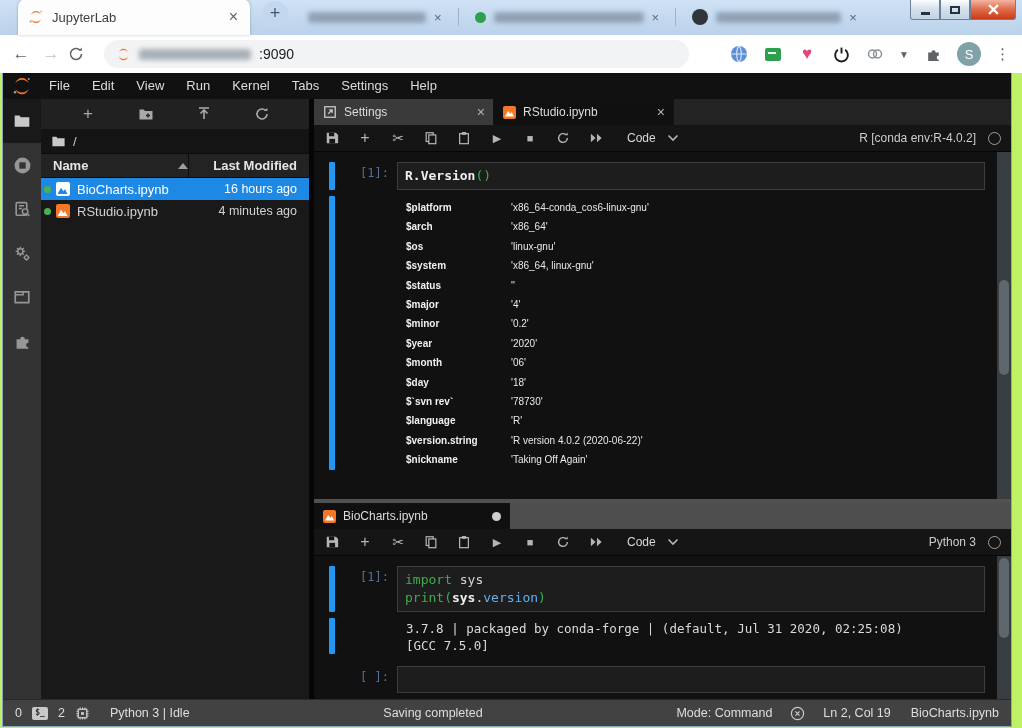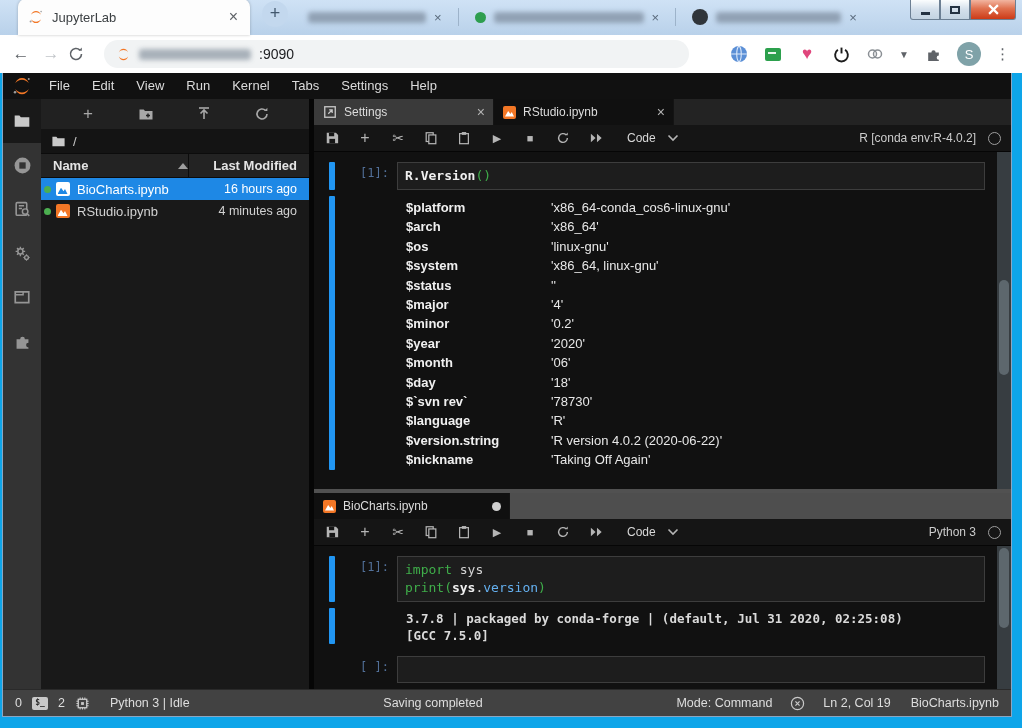--- a/index.html
+++ b/index.html
@@ -37,21 +37,21 @@
   .ext-row { display:flex; align-items:center; gap:14px; margin-left:auto; padding-right:4px; }
   .ext { width:20px; height:20px; display:flex; align-items:center; justify-content:center; font-size:15px; }
   .heart { color:#e0467c; font-size:17px; }
   .caret-sm { color:#5f6368; font-size:10px; }
   .kebab { color:#5f6368; font-size:15px; letter-spacing:0; }
   .avatar { width:24px; height:24px; border-radius:50%; background:#7fa2a8; color:#fff; font-size:13px; display:flex; align-items:center; justify-content:center; }
   .ext-green { width:16px; height:13px; background:#2ca04d; border-radius:2px; position:relative; }
   .ext-green:after { content:""; position:absolute; left:3px; top:4px; width:8px; height:2px; background:#e8f5ec; }
 
   
-  .content-frame { flex:1; background:#0ea5e9; padding:0 10px 11px 2px; }
+  .content-frame { flex:1; background:#bef264; padding:0 10px 1px 2px; }
   .jlab { height:100%; display:flex; flex-direction:column; background:#111; border:1px solid #8ba6c2; border-top:none; }
 
   
   .menubar { height:26px; background:#111; display:flex; align-items:center; color:#dcdcdc; font-size:13px; flex:0 0 26px; }
   .jlogo-main { margin:0 6px 0 9px; }
   .menu-item { padding:0 11px; line-height:26px; }
 
   
   .workspace { flex:1; display:flex; min-height:0; }
 
@@ -109,24 +109,24 @@
   .nbthumb { position:absolute; left:2px; width:10px; background:#5d676d; border-radius:5px; }
   .cellrow { display:flex; margin:0 26px 6px 15px; }
   .collapser { width:6px; background:#2196f3; border-radius:1px; flex:0 0 6px; }
   .promptcol { width:62px; flex:0 0 62px; text-align:right; padding:4px 8px 0 0; font-family:"DejaVu Sans Mono", monospace; font-size:12px; color:#527099; }
   .editor { flex:1; background:#1d1d1d; border:1px solid #3d3d3d; padding:4px 7px; font-family:"DejaVu Sans Mono", monospace; font-size:13px; line-height:18px; color:#d4d4d4; min-height:27px; }
   .outcol { flex:1; padding:2px 0 0 9px; }
   .tok-k { color:#3fae4a; }
   .tok-v { color:#efefef; font-weight:bold; }
   .tok-p { color:#d4d4d4; }
   .tok-b { color:#64b0f0; }
-  .dl-row { display:flex; line-height:19.4px; font-size:13px;gap:40px; }
+  .dl-row { display:flex; line-height:19.4px; font-size:10px; }
   .dt { width:105px; flex:0 0 105px; font-weight:bold; color:#f0f0f0; }
   .dd { color:#e8e8e8; }
-  .mono-out { font-family:"DejaVu Sans Mono", monospace; font-size:12.5px; line-height:17px; color:#dadada; font-weight:bold; }
+  .mono-out { font-family:"DejaVu Sans Mono", monospace; font-size:12.5px; line-height:17px; color:#dadada; font-weight:normal; }
 
   
   .statusbar { height:27px; background:#424242; display:flex; align-items:center; color:#dedede; font-size:12.5px; padding:0 12px; gap:10px; flex:0 0 27px; border-top:1px solid #2a2a2a; }
   .sb-left, .sb-right { display:flex; align-items:center; gap:10px; }
   .sb-center { flex:1; text-align:center; }
   .term-ic { width:16px; height:13px; background:#c9c9c9; border-radius:2px; color:#2b2b2b; font-family:"DejaVu Sans Mono", monospace; font-size:8px; line-height:12px; text-align:center; font-weight:bold; }
   svg { display:block; }
 </style>
 </head>
 <body>

